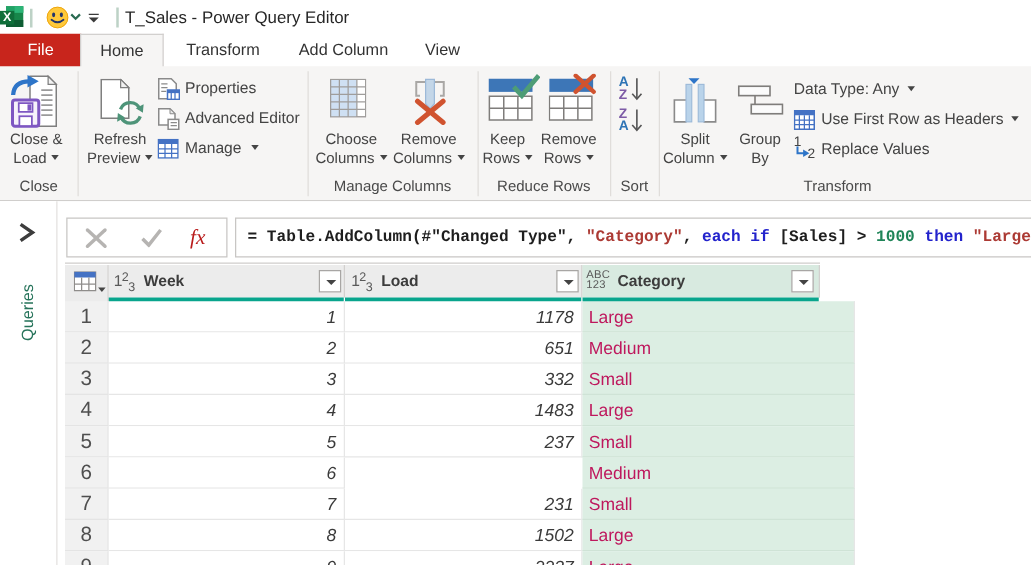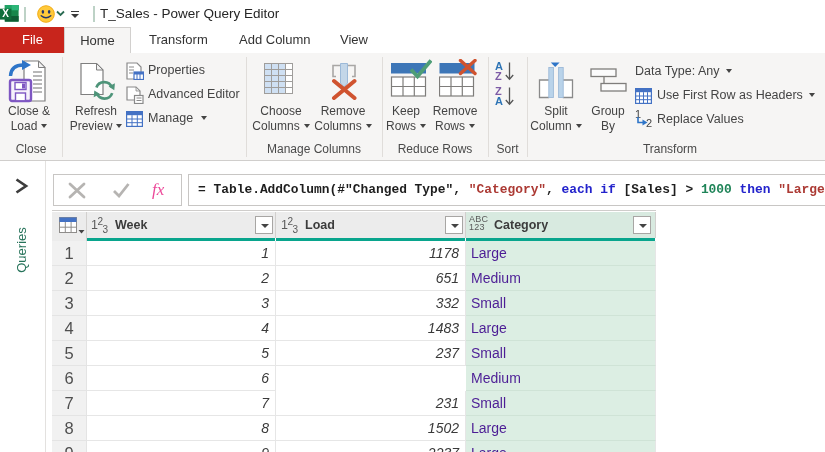--- a/index.html
+++ b/index.html
@@ -69,23 +69,23 @@
   border-bottom:1px solid #e4e4e4; border-right:1px solid #e4e4e4;
   font-size:16.5px; color:#4f4f4f; text-align:center; line-height:24px; }
 .c1 { position:absolute; left:35px; top:0; width:189px; height:25px; background:#fff;
   border-bottom:1px solid #e6e6e6; border-right:1px solid #e6e6e6;
   font-size:14px; color:#3a3a3a; font-style:italic; text-align:right;
   padding-right:6px; line-height:24px; }
 .c2 { position:absolute; left:224px; top:0; width:190px; height:25px; background:#fff;
   border-bottom:1px solid #e6e6e6; border-right:1px solid #e6e6e6;
   font-size:14px; color:#3a3a3a; font-style:italic; text-align:right;
   padding-right:6px; line-height:24px; }
-.c3 { position:absolute; left:414px; top:0; width:190px; height:25px; background:#dceee3;
+.c3 { position:absolute; left:414px; top:0; width:218px; height:25px; background:#dceee3;
   border-bottom:1px solid #cfe3d6; border-right:1px solid #e6e6e6;
-  font-size:14px; color:#4c1d95; text-align:left; padding-left:5px; line-height:24px; }
+  font-size:14px; color:#be185d; text-align:left; padding-left:5px; line-height:24px; }
 </style>
 </head>
 <body>
 <div id="titlebar">
   <svg class="abs" style="left:0;top:4px" width="20" height="19" viewBox="0 0 20 19">
     <rect x="4.8" y="1" width="13.8" height="16.6" fill="#17864a"></rect>
     <rect x="4.8" y="1" width="13.8" height="5.2" fill="#21a366"></rect>
     <rect x="11.7" y="1" width="6.9" height="5.2" fill="#2cb577"></rect>
     <rect x="4.8" y="12" width="13.8" height="5.6" fill="#0e5c33"></rect>
     <rect x="0" y="4.7" width="11.4" height="10.9" fill="#0f6e3a"></rect>
@@ -312,21 +312,21 @@
   <div class="fbox" style="left:53px;width:129px">
     <svg class="abs" style="left:14px;top:7px" width="18" height="17" viewBox="0 0 18 17">
       <g stroke="#b6b4b2" stroke-width="2.8" stroke-linecap="round">
         <line x1="2" y1="2" x2="16" y2="15"></line>
           <line x1="16" y1="2" x2="2" y2="15"></line>
       </g>
     </svg>
     <svg class="abs" style="left:58px;top:8px" width="18" height="15" viewBox="0 0 18 15">
       <path d="M2 8 l5 5 l9.5 -12" fill="none" stroke="#b6b4b2" stroke-width="2.8"></path>
     </svg>
-    <div class="abs" style="left:98px;top:5px;font-family:'Liberation Serif',serif;font-style:italic;font-size:17px;color:#ec4899">fx</div>
+    <div class="abs" style="left:98px;top:5px;font-family:'Liberation Serif',serif;font-style:italic;font-size:17px;color:#b91c1c">fx</div>
   </div>
   <div class="fbox" style="left:188px;width:642px"></div>
   <div id="formula-text">= Table.AddColumn(#"Changed Type", <span class="ftr">"Category"</span>, <span class="ftb">each</span> <span class="ftb">if</span> [Sales] &gt; <span class="ftg">1000</span> <span class="ftb">then</span> <span class="ftr">"Large</span></div>
 
   <div id="grid">
     <div id="ghead">
       <div class="hcell" style="left:0;width:35px;height:30px"></div>
       <div class="hcell" style="left:35px;width:189px"></div>
       <div class="hcell" style="left:224px;width:190px"></div>
       <div class="hcell" style="left:414px;width:190px;background:#d8eae0"></div>

